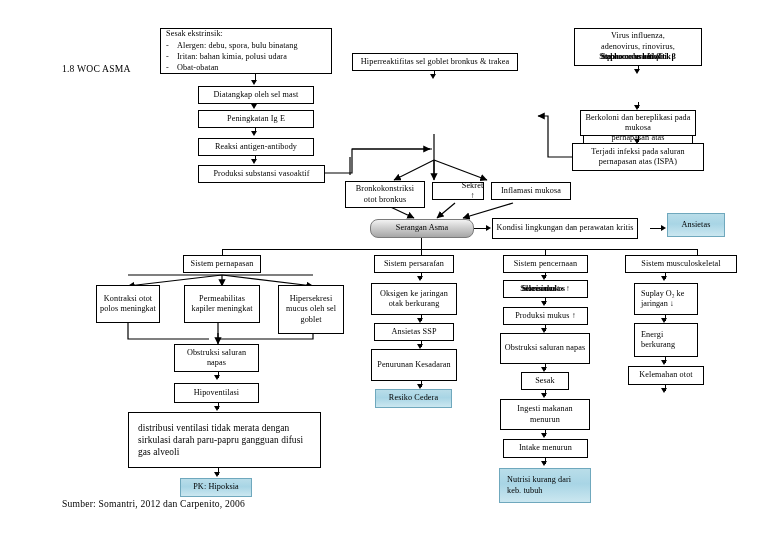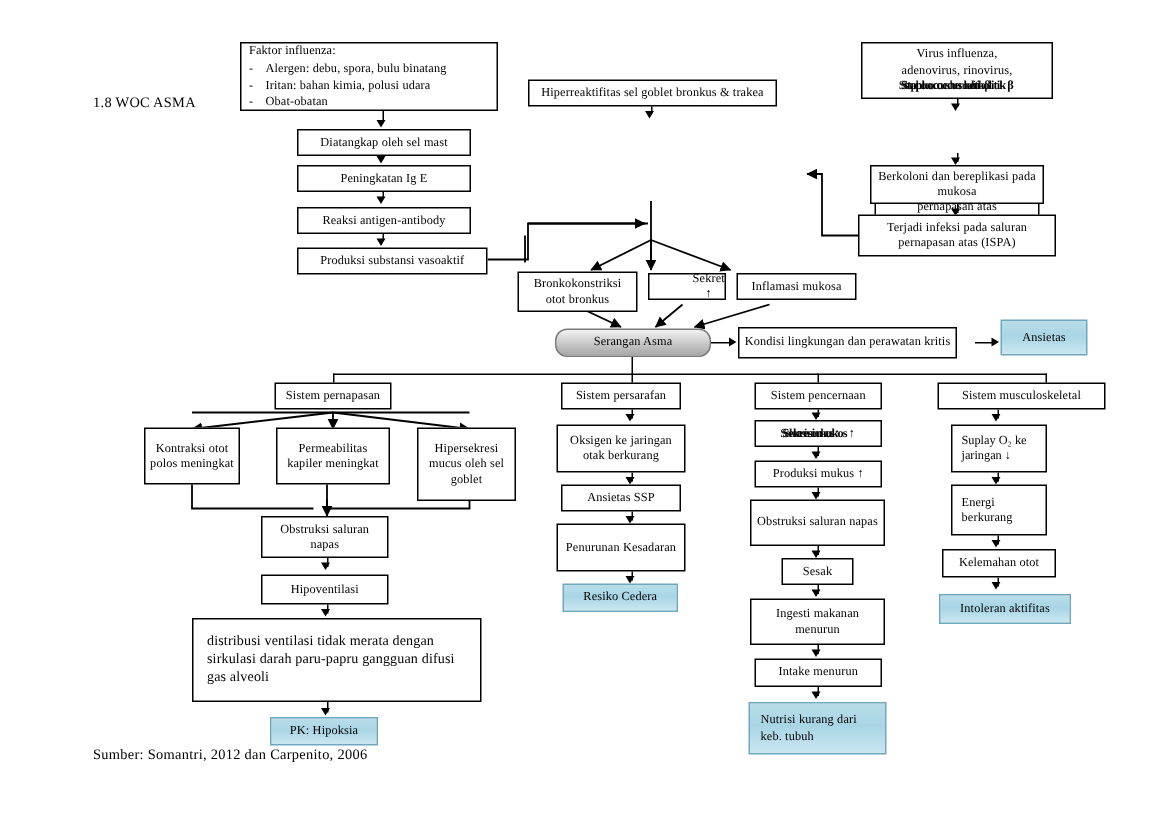--- a/index.html
+++ b/index.html
@@ -132,21 +132,21 @@
     <path d="M218,333 L218,344" stroke="#000" stroke-width="1.2" fill="none" marker-end="url(#ah)"></path>
 
     <path d="M222,275 L128,286" stroke="#000" stroke-width="1.2" fill="none" marker-end="url(#ah)"></path>
     <path d="M222,275 L222,286" stroke="#000" stroke-width="1.2" fill="none" marker-end="url(#ah)"></path>
     <path d="M222,275 L313,286" stroke="#000" stroke-width="1.2" fill="none" marker-end="url(#ah)"></path>
     <path d="M128,275 L313,275" stroke="#000" stroke-width="1.2" fill="none"></path>
   </svg>
 
   <div class="node left" style="left:160px;top:28px;width:172px;height:46px;">
     <div class="bullets inner">
-      <div class="hd">Faktor influenza:</div>
+      <div class="hd">Sesak ekstrinsik:</div>
       <ul>
         <li>
             <span class="dash">-</span>
             <span>Alergen: debu, spora, bulu binatang</span>
           </li>
         <li>
             <span class="dash">-</span>
             <span>Iritan: bahan kimia, polusi udara</span>
           </li>
         <li>
@@ -310,17 +310,16 @@
   <div class="ar down" style="left:661px;top:318px;"></div>
 
   <div class="node left" style="left:634px;top:323px;width:64px;height:34px;padding-left:6px;">Energi berkurang</div>
   <div class="ln vl" style="left:665px;top:357px;height:6px;"></div>
   <div class="ar down" style="left:661px;top:360px;"></div>
 
   <div class="node" style="left:628px;top:366px;width:76px;height:19px;">Kelemahan otot</div>
   <div class="ln vl" style="left:665px;top:385px;height:6px;"></div>
   <div class="ar down" style="left:661px;top:388px;"></div>
 
-  <div class="node hl" style="left:626px;top:396px;width:88px;height:20px;">Intoleran aktifitas</div>
 
   <div class="plain" style="left:62px;top:498px;font-size:9.6px;">Sumber: Somantri, 2012  dan Carpenito, 2006</div>
 
 </div>
 
 </body></html>

